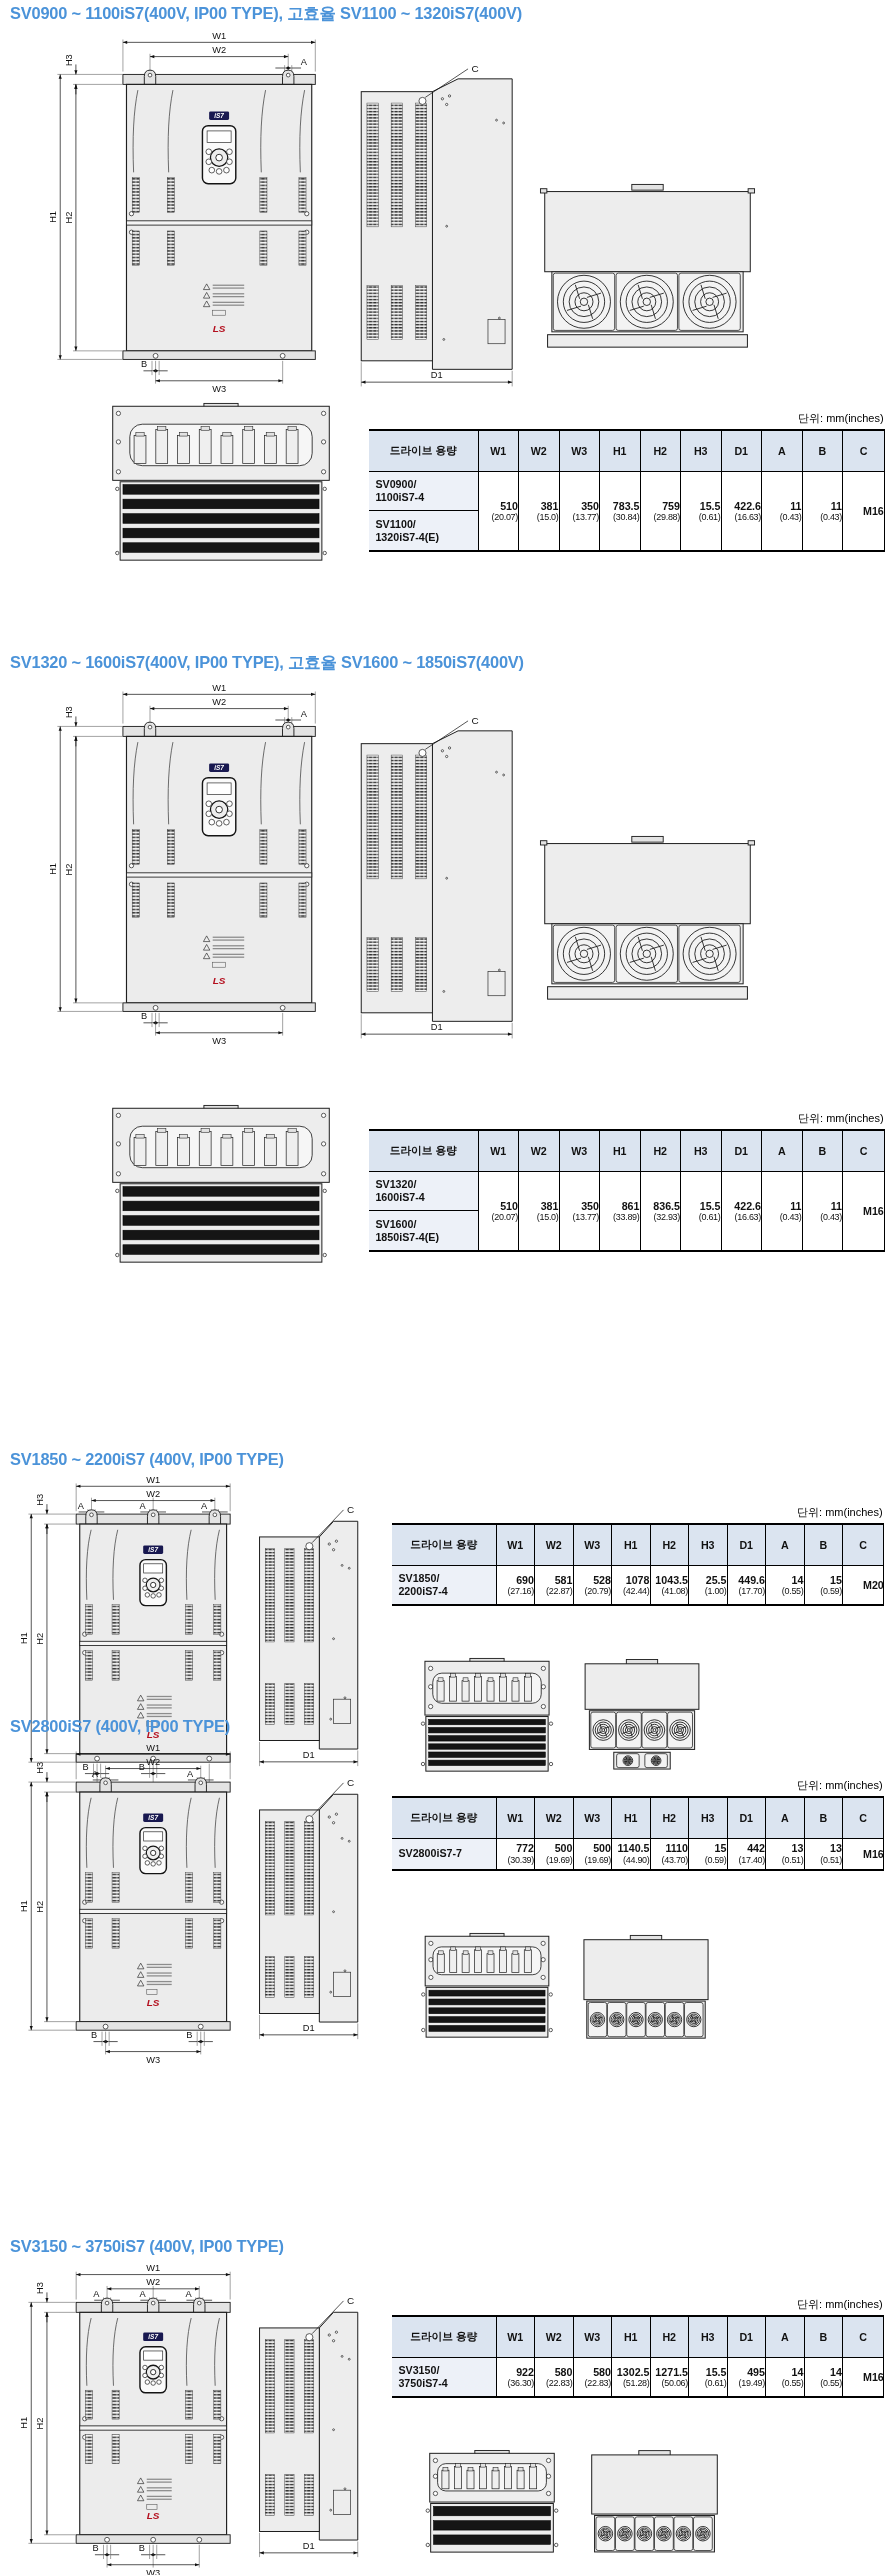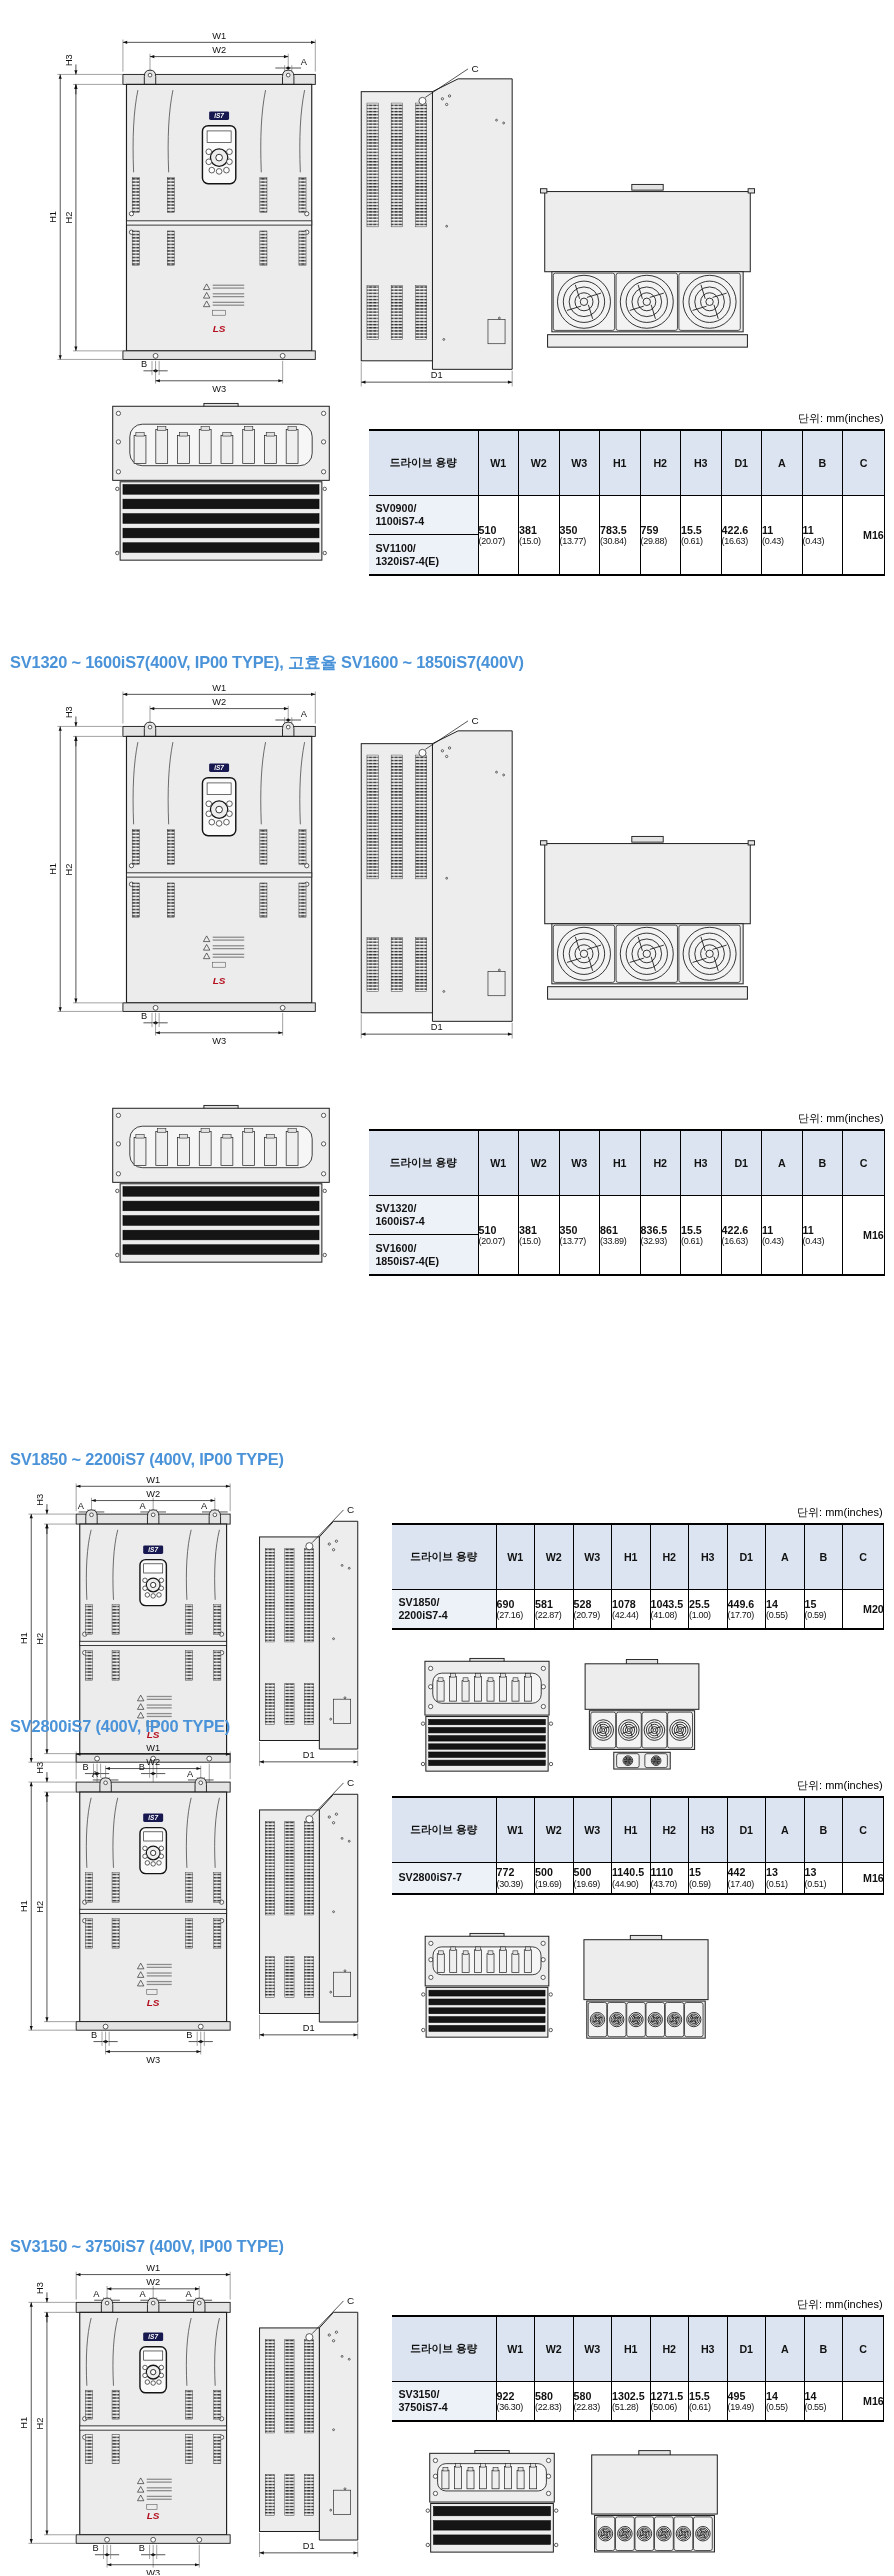--- a/index.html
+++ b/index.html
@@ -4,28 +4,28 @@
 <style>
   html,body{margin:0;padding:0;background:#fff;}
   body{font-family:"Liberation Sans",sans-serif;color:#111;}
   .page{position:relative;width:894px;height:2576px;background:#fff;overflow:hidden;}
   .sec{position:absolute;left:0;width:894px;}
   .title{position:absolute;margin:0;font-size:16.4px;font-weight:700;color:#4b93d9;letter-spacing:-0.2px;white-space:nowrap;}
   .draw{position:absolute;}
   .tablewrap{position:absolute;}
   .unit{text-align:right;font-size:11px;color:#000;margin:0 1.4px 2.9px 0;}
   table.dims{border-collapse:collapse;width:100%;table-layout:fixed;border-top:2.1px solid #000;border-bottom:2.1px solid #000;}
-  table.dims th{background:#dbe4f0;font-size:10.7px;font-weight:700;border-bottom:1.4px solid #000;border-left:0.7px solid #000;padding:25px 0;text-align:center;}
+  table.dims th{background:#dbe4f0;font-size:10.7px;font-weight:700;border-bottom:1.4px solid #000;border-left:0.7px solid #000;padding:13px 0;text-align:center;}
   table.dims th:first-child{border-left:none;}
   table.dims th:last-child{border-right:0.7px solid #000;}
   table.dims td{border-left:0.7px solid #000;vertical-align:middle;padding-left:20px;}
   table.dims td:last-child{border-right:0.7px solid #000;}
   table.dims td.model{border-left:none;background:#edf1f8;font-weight:700;font-size:10.7px;text-align:left;padding:6.4px 0 6.4px 6.4px;line-height:1.2;}
   table.dims tr+tr td.model{border-top:1.1px solid #000;}
-  table.dims td.val{text-align:left;padding:3.6px 0;margin-top:24px;}
+  table.dims td.val{text-align:right;padding:3.6px 0;margin-top:24px;}
   table.dims td.val .mm{font-weight:700;font-size:10.7px;}
   table.dims td.val .in{font-size:9px;margin-top:0.7px;letter-spacing:-0.3px;}
   table.dims td.cval{text-align:center;font-weight:700;font-size:10.7px;}
   svg text{font-family:"Liberation Sans",sans-serif;}
   svg .dim{stroke:#111;stroke-width:1;}
   svg .ext{stroke:#444;stroke-width:0.7;}
   svg .body{fill:#ececec;stroke:#1e1e1e;stroke-width:1.6;}
   svg .plate{fill:#e3e3e3;stroke:#1e1e1e;stroke-width:1.3;}
   svg .panel{fill:#ededed;stroke:#1e1e1e;stroke-width:1.4;}
   svg .hole{fill:#fff;stroke:#1e1e1e;stroke-width:1;}
@@ -35,20 +35,21 @@
   svg .cell{fill:#f3f3f3;stroke:#222;stroke-width:1.1;}
   svg .ring{fill:none;stroke:#161616;stroke-width:1.2;}
   svg .band{fill:#151515;stroke:#000;stroke-width:0.8;}
 </style>
 </head>
 <body>
 
 <div class="page">
 
   <section class="sec" style="top:0;height:645px">
+    <h2 class="title" style="left:10px;top:2.9px">SV0900 ~ 1100iS7(400V, IP00 TYPE), 고효율 SV1100 ~ 1320iS7(400V)</h2>
     <div class="draw" style="left:36px;top:33px;width:285px;height:360px"><svg width="285" height="360" viewBox="0 0 400 505">
           <defs>
             <pattern id="hzfront0" width="7" height="4.6" patternUnits="userSpaceOnUse">
               <rect width="7" height="4.6" fill="#f4f4f4"></rect>
               <rect x="0.5" y="1" width="6" height="2.2" fill="#3a3a3a"></rect>
             </pattern>
           </defs>
           <line class="ext" x1="122" y1="54" x2="122" y2="9"></line>
           <line class="ext" x1="392" y1="54" x2="392" y2="9"></line>
           <line class="dim" x1="122" y1="13" x2="392" y2="13"></line>

